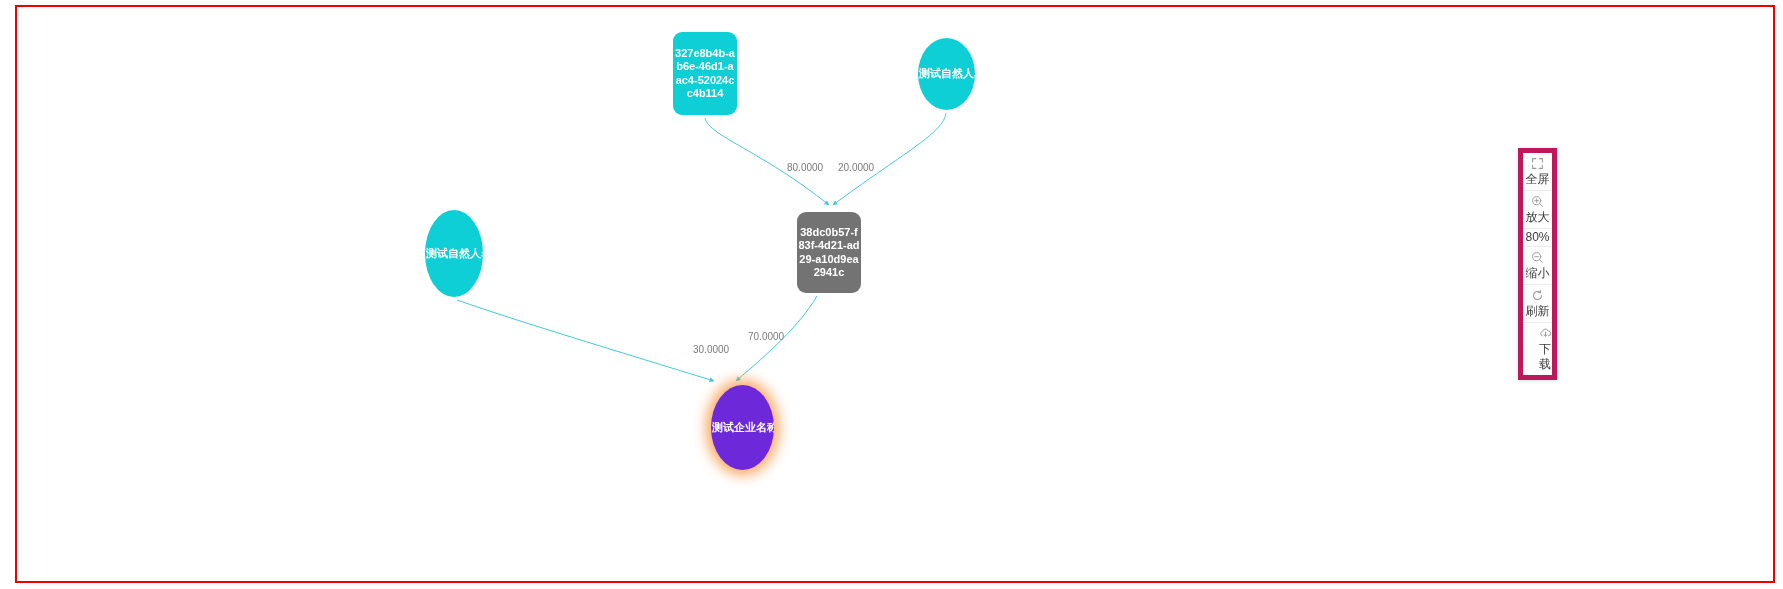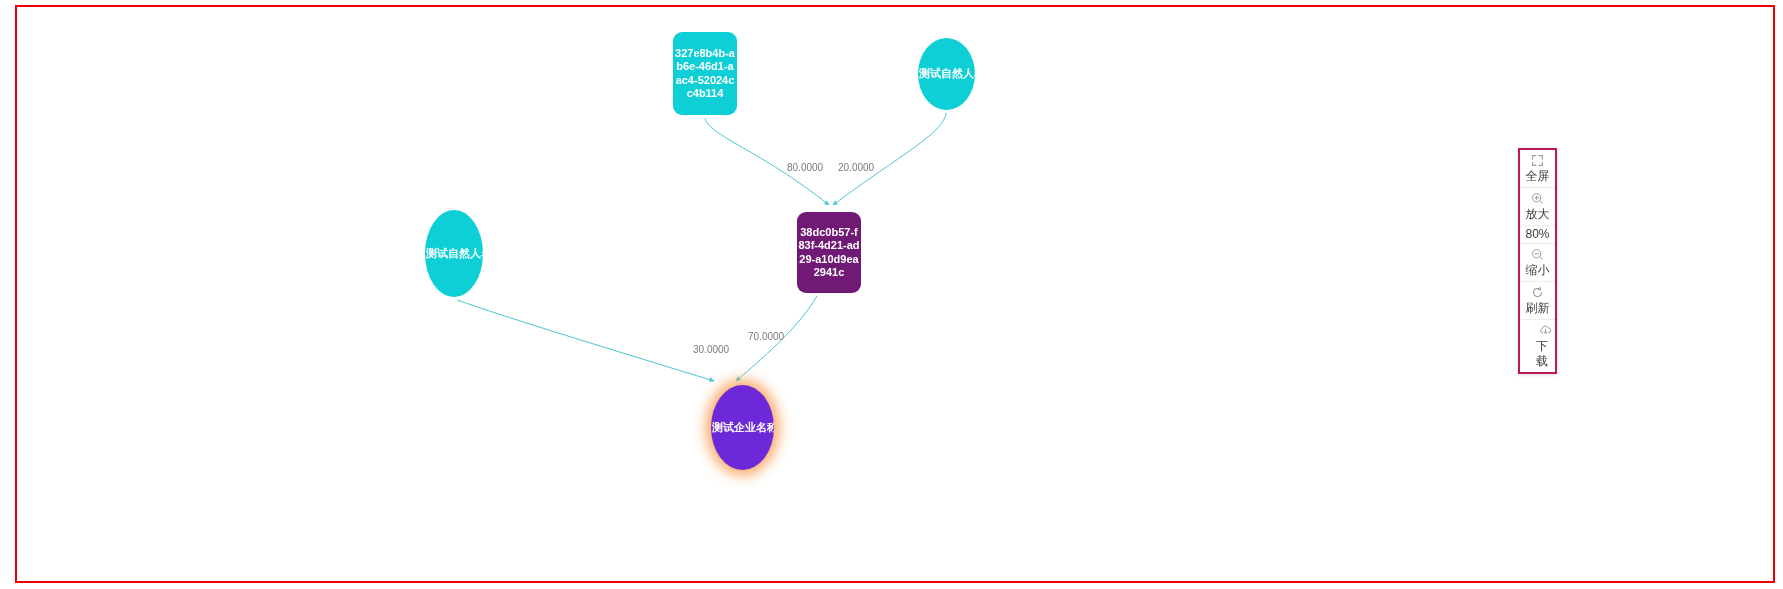--- a/index.html
+++ b/index.html
@@ -93,21 +93,21 @@
     white-space: nowrap;
   }
 
   
   .toolbar {
     position: absolute;
     left: 1518px;
     top: 148px;
     width: 39px;
     background: #ffffff;
-    border: 2px solid #be185d;
+    border: 5px solid #be185d;
     box-shadow: 0 1px 4px rgba(0,0,0,0.14);
     box-sizing: border-box;
     z-index: 5;
   }
   .tool-item {
     display: flex;
     flex-direction: column;
     align-items: center;
     justify-content: center;
     padding: 4px 0 3px 0;
@@ -167,21 +167,21 @@
     </svg>
 
     <div class="node rect" style="left:673px; top:32px; width:64px; height:83px; background:#0fcfd6;">
       <span class="label">327e8b4b-ab6e-46d1-aac4-52024cc4b114</span>
     </div>
 
     <div class="node ellipse" style="left:918px; top:38px; width:57px; height:72px; background:#0fcfd6;">
       <span class="label">测试自然人名称</span>
     </div>
 
-    <div class="node rect" style="left:797px; top:212px; width:64px; height:81px; background:#701a75;">
+    <div class="node rect" style="left:797px; top:212px; width:64px; height:81px; background:#737373;">
       <span class="label">38dc0b57-f83f-4d21-ad29-a10d9ea2941c</span>
     </div>
 
     <div class="node ellipse" style="left:425px; top:210px; width:58px; height:87px; background:#0fcfd6;">
       <span class="label">测试自然人名称</span>
     </div>
 
     <div class="node ellipse highlight" style="left:711px; top:385px; width:63px; height:85px; background:#6d28d9;">
       <span class="label">测试企业名称</span>
     </div>

